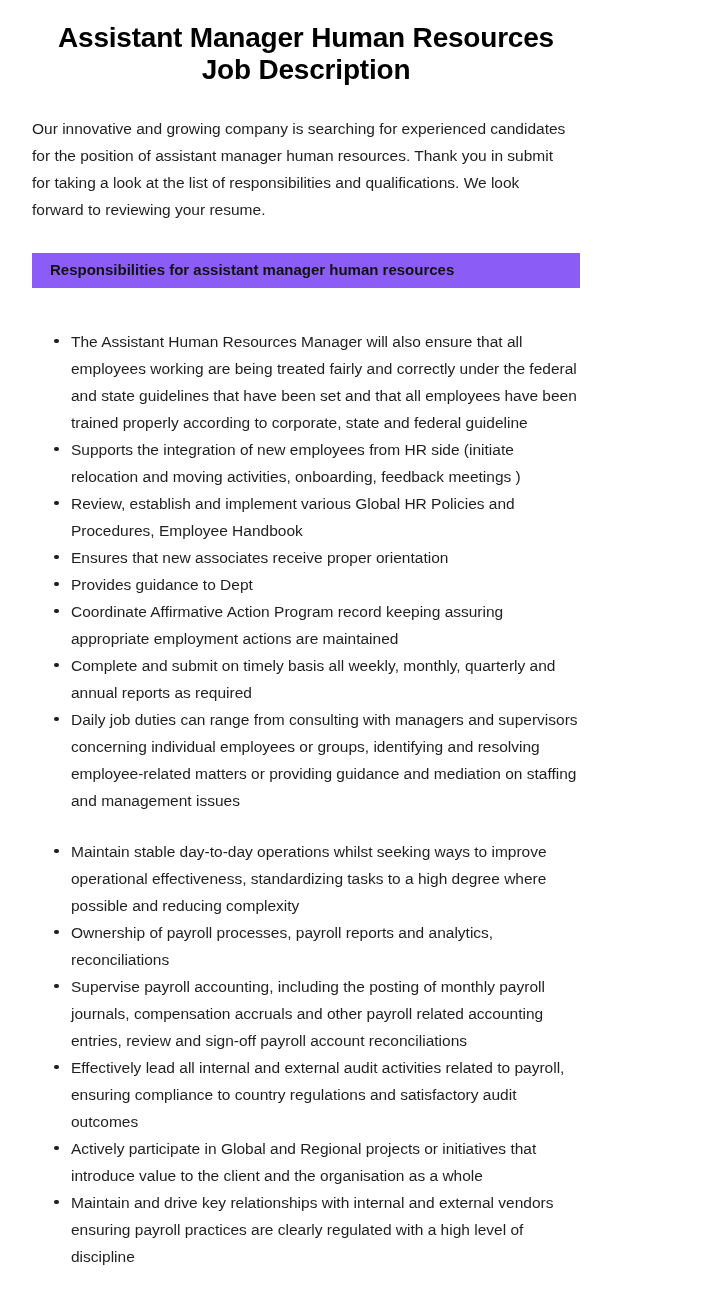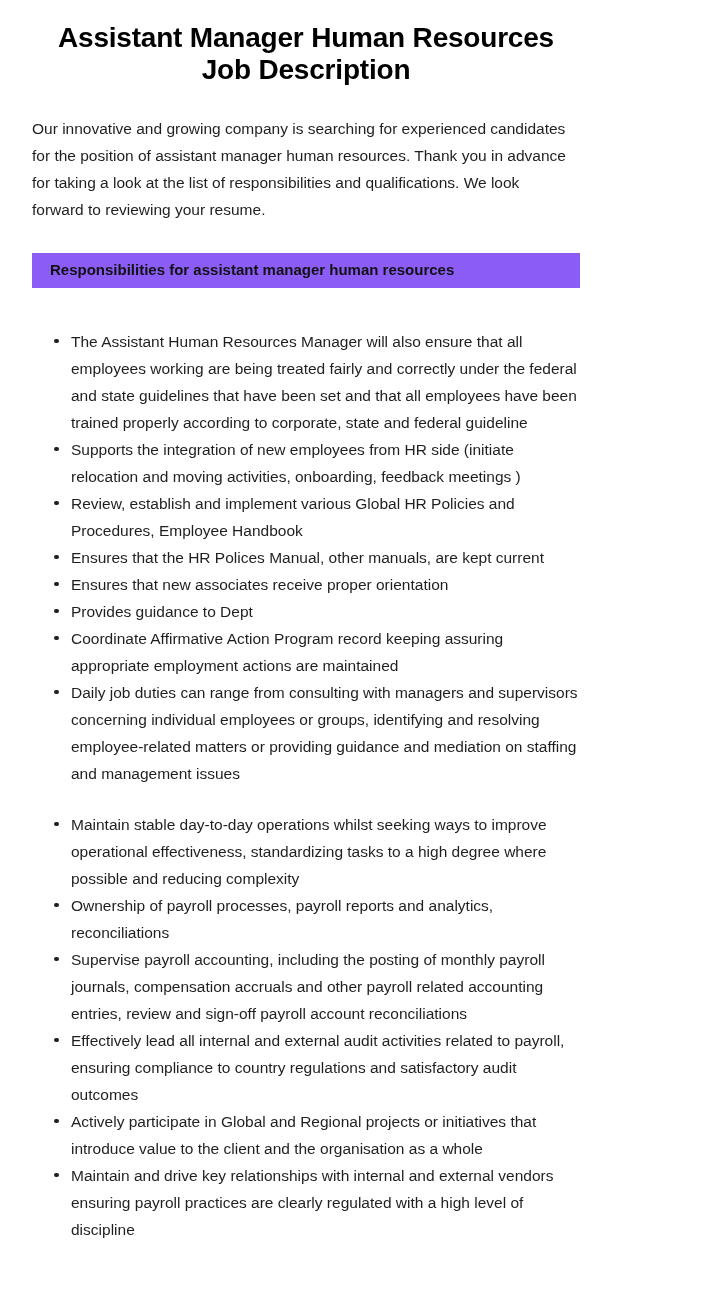--- a/index.html
+++ b/index.html
@@ -93,32 +93,32 @@
     padding-bottom: 40px;
   }
 </style>
 </head>
 <body>
 
 <div class="page">
 
   <h1 class="doc-title">Assistant Manager Human Resources Job Description</h1>
 
-  <p class="intro">Our innovative and growing company is searching for experienced candidates for the position of assistant manager human resources. Thank you in advance for taking a look at the list of responsibilities and qualifications. We look forward to reviewing your resume.</p>
+  <p class="intro">Our innovative and growing company is searching for experienced candidates for the position of assistant manager human resources. Thank you in submit for taking a look at the list of responsibilities and qualifications. We look forward to reviewing your resume.</p>
 
   <section class="section section--responsibilities">
     <div class="section-header">Responsibilities for assistant manager human resources</div>
     <ul class="bullet-list">
         <li><span class="bullet-dot"></span><span>The Assistant Human Resources Manager will also ensure that all employees working are being treated fairly and correctly under the federal and state guidelines that have been set and that all employees have been trained properly according to corporate, state and federal guideline</span></li>
         <li><span class="bullet-dot"></span><span>Supports the integration of new employees from HR side (initiate relocation and moving activities, onboarding, feedback meetings )</span></li>
         <li><span class="bullet-dot"></span><span>Review, establish and implement various Global HR Policies and Procedures, Employee Handbook</span></li>
-        <li><span class="bullet-dot"></span><span>Ensures that the HR Polices Manual, other manuals, are kept current</span></li>
         <li><span class="bullet-dot"></span><span>Ensures that new associates receive proper orientation</span></li>
         <li><span class="bullet-dot"></span><span>Provides guidance to Dept</span></li>
         <li><span class="bullet-dot"></span><span>Coordinate Affirmative Action Program record keeping assuring appropriate employment actions are maintained</span></li>
+        <li><span class="bullet-dot"></span><span>Complete and submit on timely basis all weekly, monthly, quarterly and annual reports as required</span></li>
         <li><span class="bullet-dot"></span><span>Daily job duties can range from consulting with managers and supervisors concerning individual employees or groups, identifying and resolving employee-related matters or providing guidance and mediation on staffing and management issues</span></li>
       </ul>
   </section>
 
   <section class="section section--qualifications">
     <ul class="bullet-list">
         <li><span class="bullet-dot"></span><span>Maintain stable day-to-day operations whilst seeking ways to improve operational effectiveness, standardizing tasks to a high degree where possible and reducing complexity</span></li>
         <li><span class="bullet-dot"></span><span>Ownership of payroll processes, payroll reports and analytics, reconciliations</span></li>
         <li><span class="bullet-dot"></span><span>Supervise payroll accounting, including the posting of monthly payroll journals, compensation accruals and other payroll related accounting entries, review and sign-off payroll account reconciliations</span></li>
         <li><span class="bullet-dot"></span><span>Effectively lead all internal and external audit activities related to payroll, ensuring compliance to country regulations and satisfactory audit outcomes</span></li>

